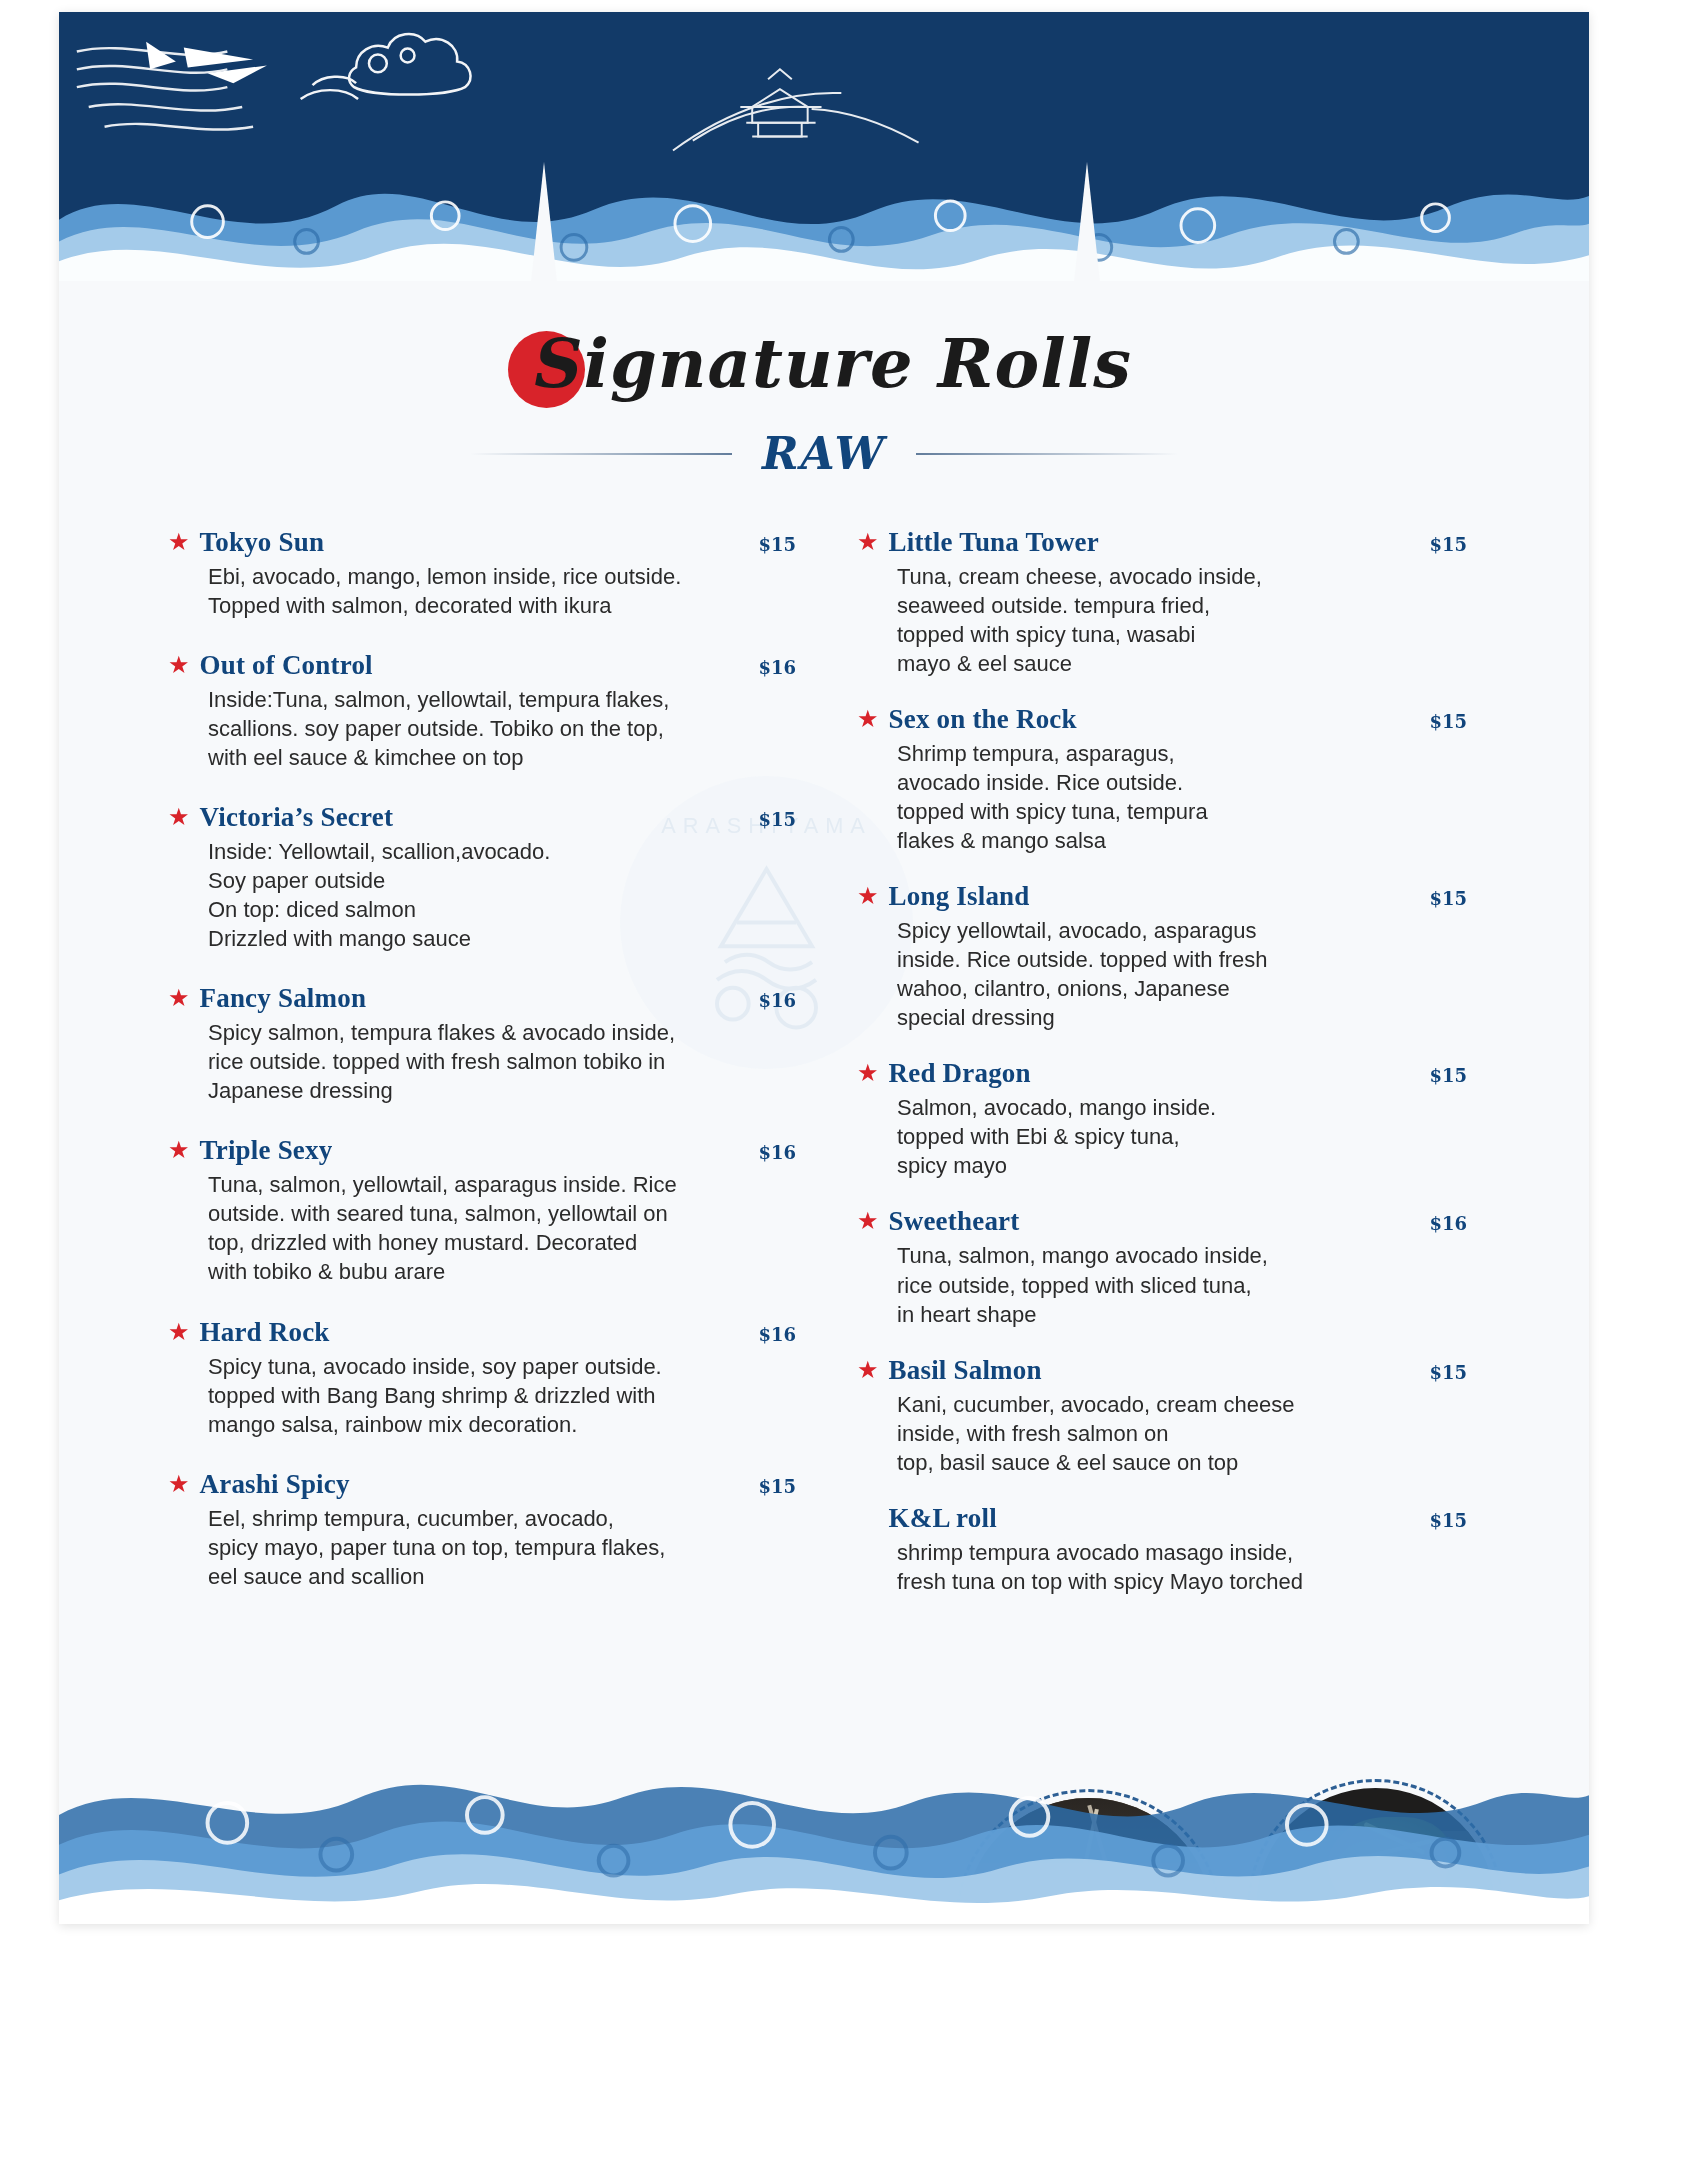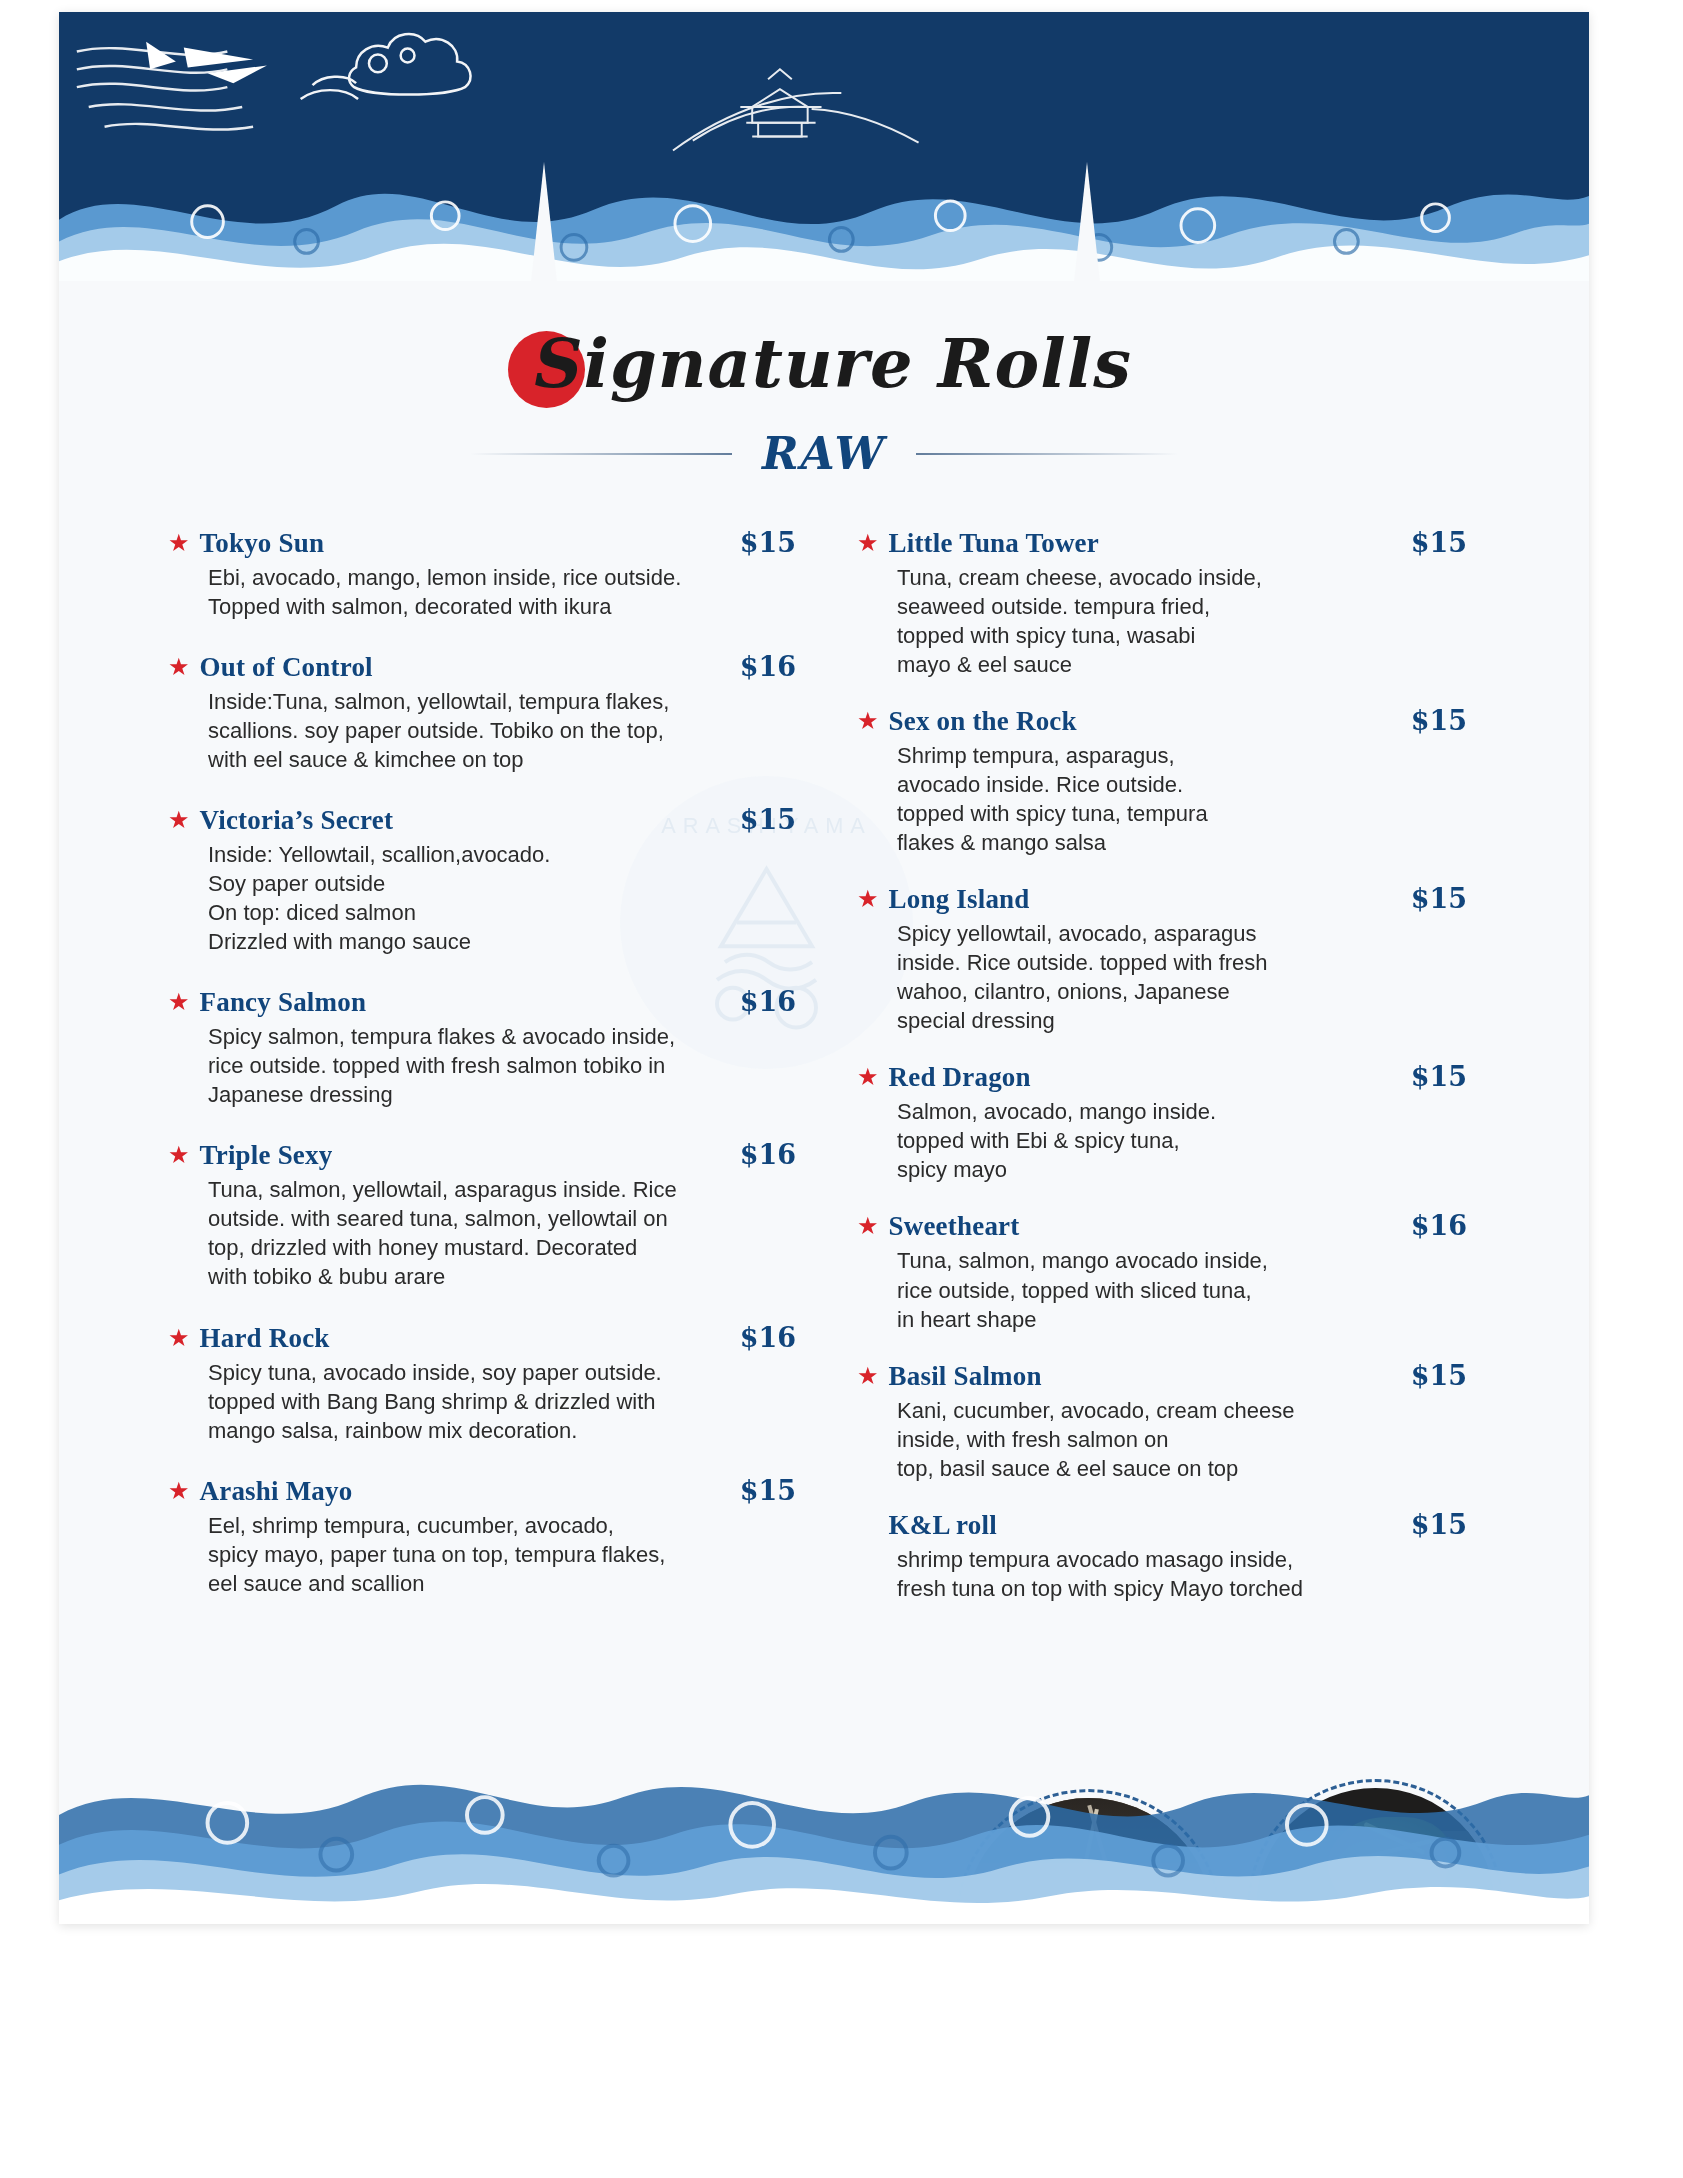--- a/index.html
+++ b/index.html
@@ -167,21 +167,21 @@
   .item-name {
     font-family: Liberation Serif, serif;
     font-weight: bold;
     font-size: 27px;
     color: #11457c;
     letter-spacing: 0.2px;
   }
   .item-price {
     font-family: "DejaVu Serif", serif;
     font-weight: bold;
-    font-size: 27px;
+    font-size: 18px;
     color: #11457c;
     white-space: nowrap;
   }
   .item-desc {
     margin-top: 4px;
     margin-left: 40px;
     font-family: "Liberation Sans", sans-serif;
     font-size: 22px;
     line-height: 1.32;
     color: #2b2b2b;
@@ -471,21 +471,21 @@
           </div>
           <div class="item-desc">Spicy tuna, avocado inside, soy paper outside.
 topped with Bang Bang shrimp &amp; drizzled with
 mango salsa, rainbow mix decoration.</div>
         </div>
 
         <div class="item">
           <div class="item-head">
             <div class="item-title-wrap">
               <span class="star">★</span>
-              <span class="item-name">Arashi Mayo</span>
+              <span class="item-name">Arashi Spicy</span>
             </div>
             <span class="item-price">$15</span>
           </div>
           <div class="item-desc">Eel, shrimp tempura, cucumber, avocado,
 spicy mayo, paper tuna on top, tempura flakes,
 eel sauce and scallion</div>
         </div>
 
       </div>
 

